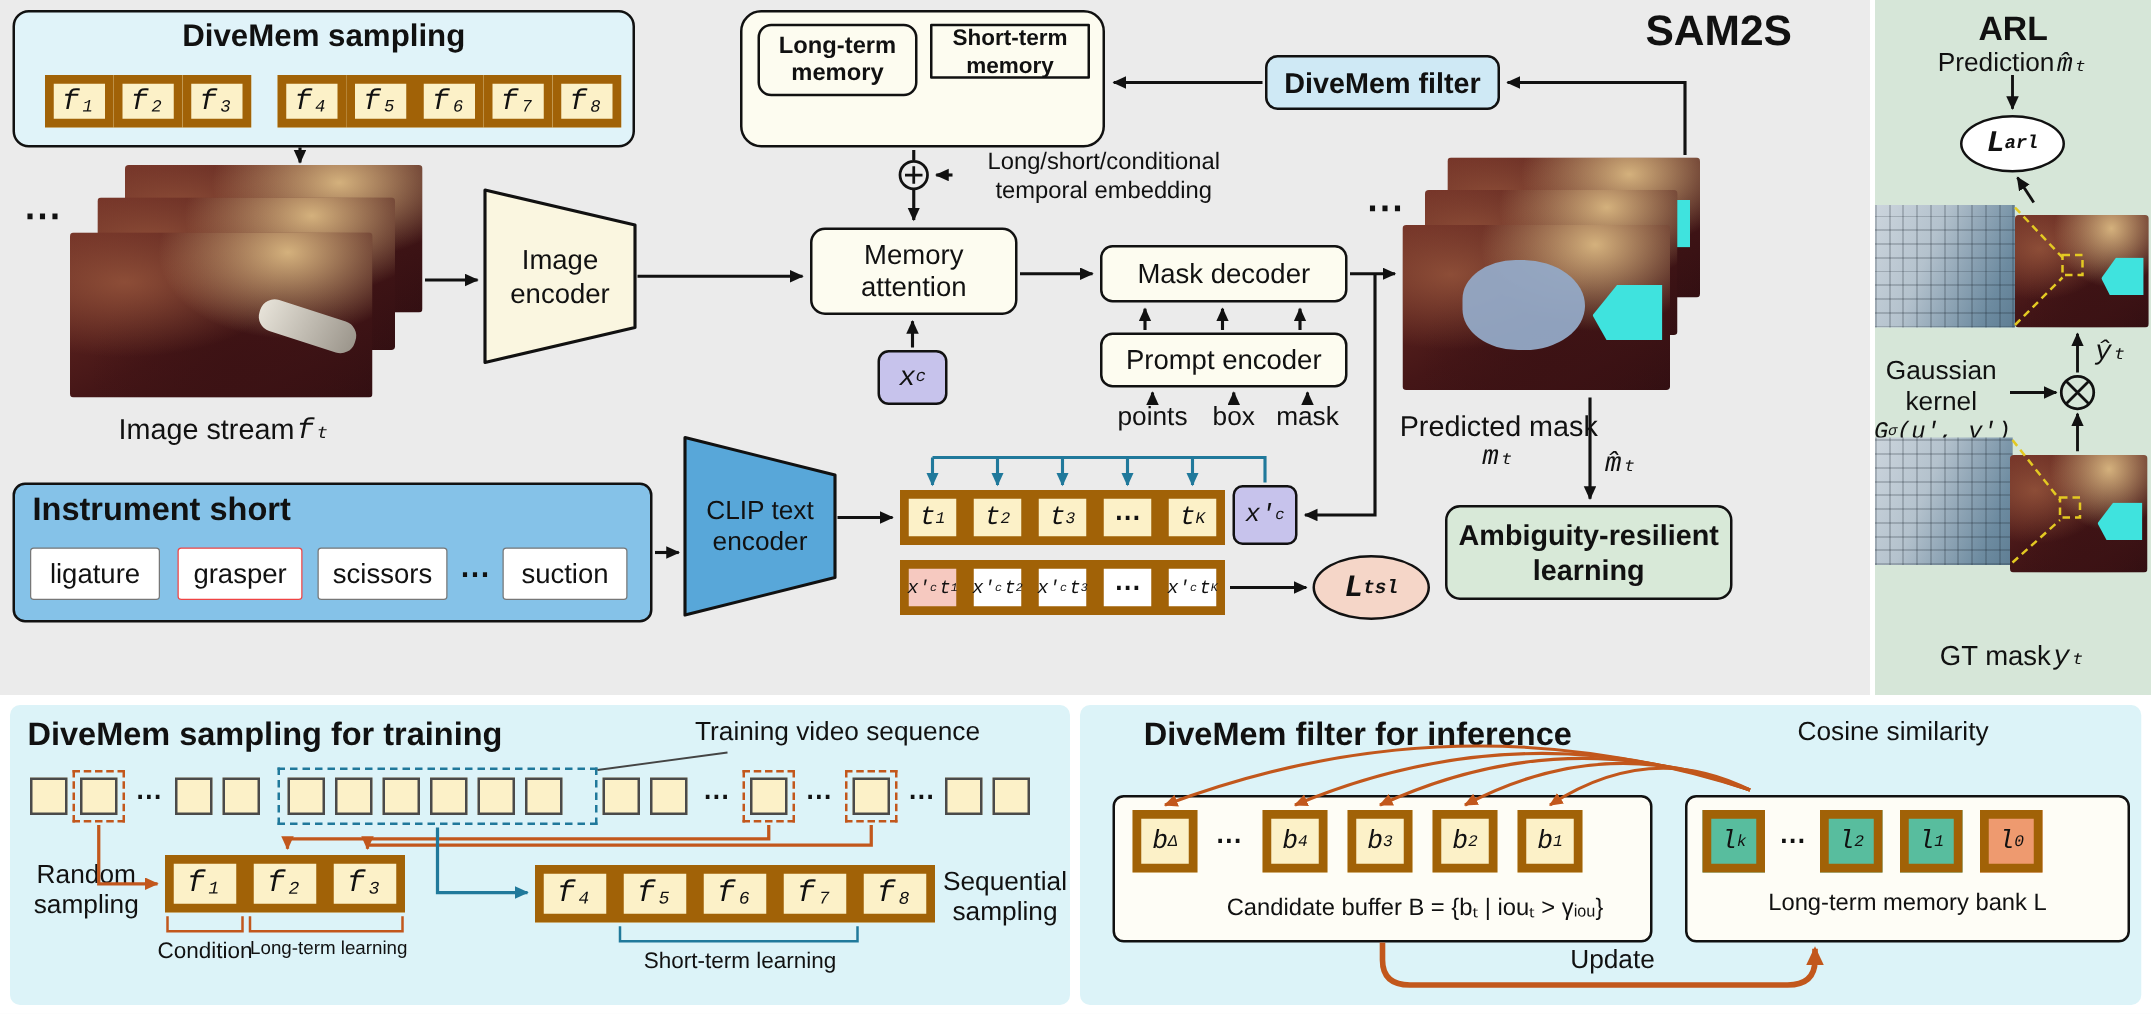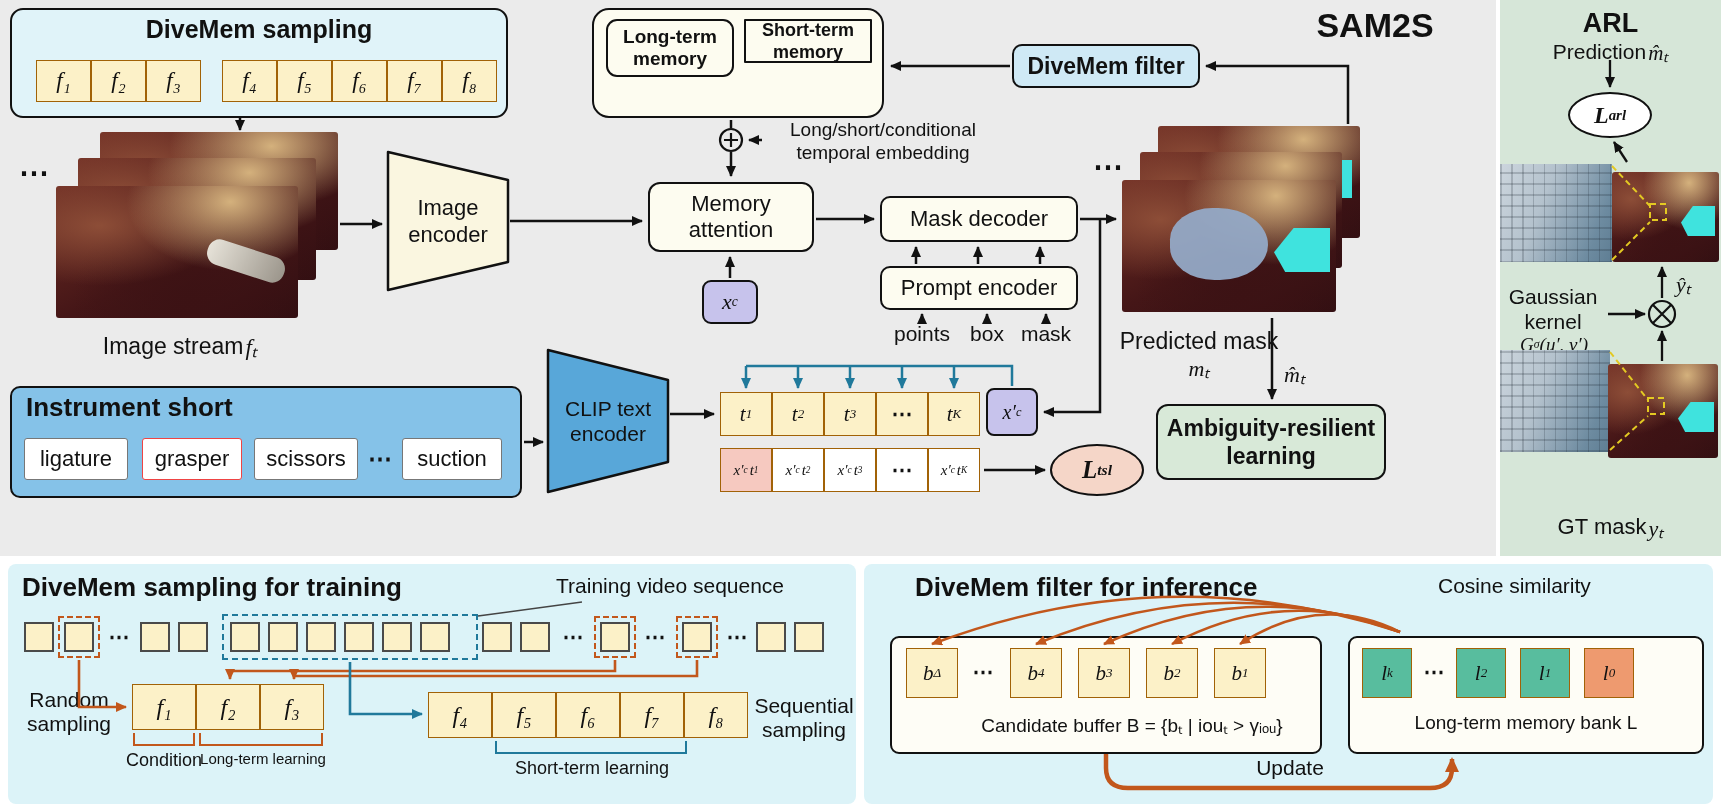--- a/index.html
+++ b/index.html
@@ -4,28 +4,28 @@
 <style>
   *{margin:0;padding:0;box-sizing:border-box}
   body{background:#fff;font-family:"Liberation Sans",sans-serif;color:#111}
   #canvas{position:relative;width:1721px;height:811px;background:#fff;overflow:hidden}
   .p{position:absolute;z-index:10}
   .z30{z-index:30}
   .flex{display:flex;align-items:center;justify-content:center;text-align:center}
   .col{flex-direction:column}
   .left{justify-content:flex-start;text-align:left}
   .b{font-weight:bold}
-  .math{font-family:Liberation Serif, serif;font-style:italic}
+  .math{font-family:Liberation Mono, monospace;font-style:italic}
   sub{font-size:.62em}
   .m2{margin-left:2px}
   svg.lay{position:absolute;left:0;top:0;pointer-events:none}
   #shapes{z-index:5}
   #arrows{z-index:20}
   .bx{border:2.5px solid #111;background:#fff}
-  .bx2{border:1px solid #a16207;background:#fff}
+  .bx2{border:7px solid #a16207;background:#fff}
   .cream{background:#fdfcf0}
   .yellow{background:#fcf1c8}
   .purple{background:#c7c3ec}
   .pinkbx{background:#f6c9c0}
   .greenbx{background:#58bd9e}
   .orangebx{background:#ee9a6f}
   .sq{position:absolute;width:30px;height:30px;background:#fcf1c8;border:2px solid #4a4a4a;z-index:10}
   .surg{background:
     radial-gradient(ellipse at 72% 12%, rgba(219,185,130,.95) 0%, rgba(219,185,130,0) 42%),
     radial-gradient(ellipse at 18% 30%, rgba(146,82,58,.9) 0%, rgba(146,82,58,0) 46%),

